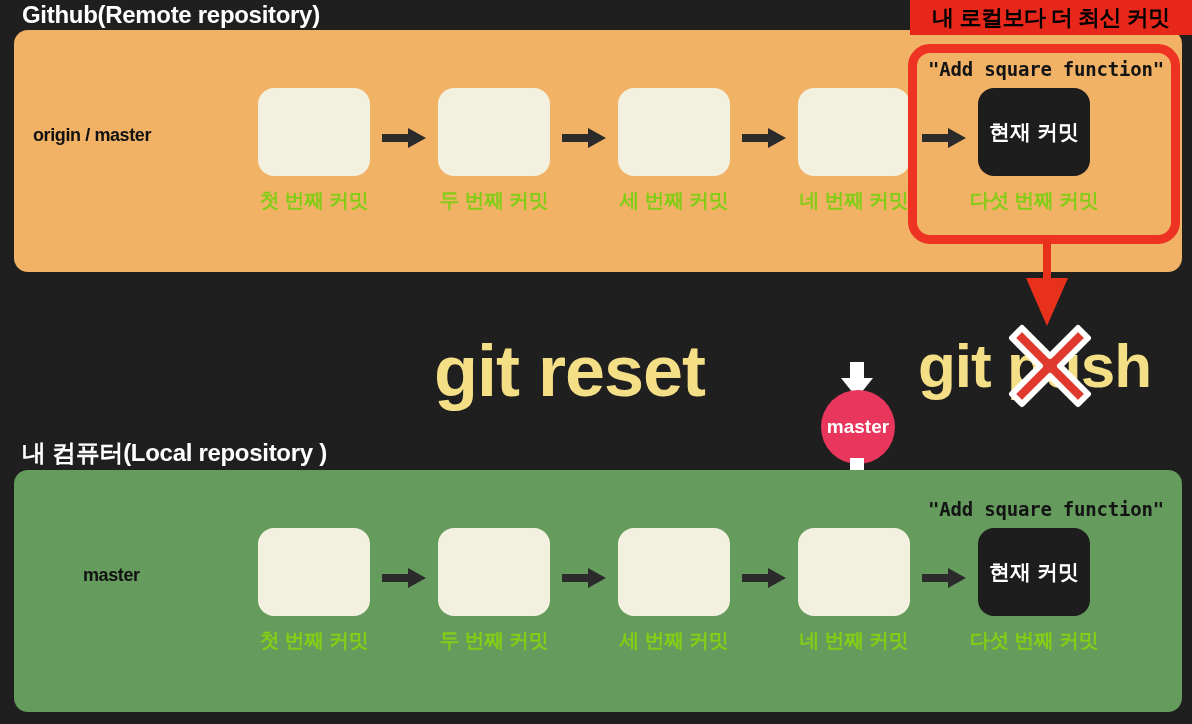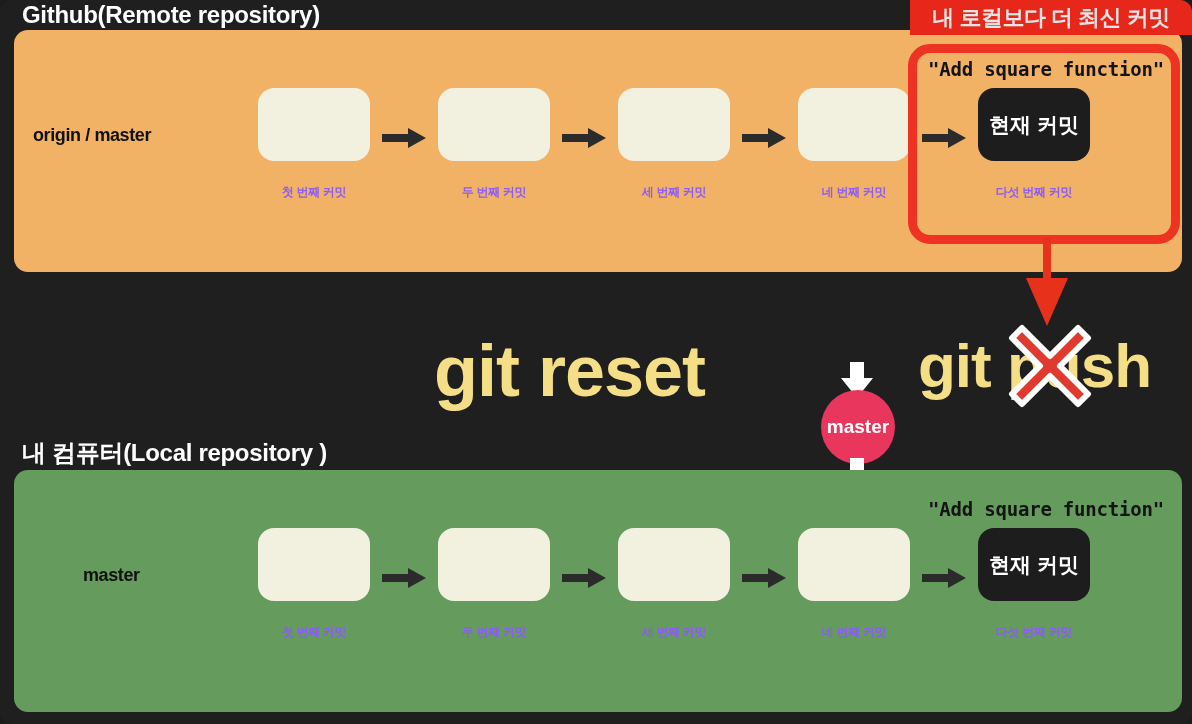--- a/index.html
+++ b/index.html
@@ -7,21 +7,20 @@
     padding: 0;
     background: #1c1c1c;
   }
   #page {
     position: relative;
     width: 1192px;
     height: 724px;
     background: #1f1f1f;
     overflow: hidden;
     font-family: "Liberation Sans", "DejaVu Sans", sans-serif;
-    border-radius: 12px;
   }
 
   
   .section-title {
     position: absolute;
     color: #ffffff;
     font-weight: bold;
     font-size: 24px;
     letter-spacing: -0.3px;
     white-space: nowrap;
@@ -30,21 +29,21 @@
   #local-title  { left: 22px; top: 437px; }
 
   
   #alert-banner {
     position: absolute;
     left: 910px;
     top: 0px;
     width: 282px;
     height: 35px;
     background: #e8271b;
-    color: #e5e5e5;
+    color: #000000;
     font-weight: bold;
     font-size: 22px;
     display: flex;
     align-items: center;
     justify-content: center;
     letter-spacing: -0.5px;
     white-space: nowrap;
     z-index: 7;
   }
 
@@ -91,39 +90,39 @@
 
   .commit-cell {
     position: relative;
     width: 112px;
     display: flex;
     flex-direction: column;
     align-items: center;
   }
   .commit-box {
     width: 112px;
-    height: 73px;
+    height: 88px;
     background: #f2f0de;
     border-radius: 16px;
   }
   .commit-box.current {
     background: #1d1d1d;
     display: flex;
     align-items: center;
     justify-content: center;
     color: #ffffff;
     font-weight: bold;
     font-size: 21px;
     white-space: nowrap;
   }
   .commit-caption {
-    margin-top: 23px;
-    font-size: 12px;
-    font-weight: bold;
-    color: #8b5cf6;
+    margin-top: 11px;
+    font-size: 20px;
+    font-weight: bold;
+    color: #84cc16;
     white-space: nowrap;
     letter-spacing: -0.3px;
   }
   .chain-arrow {
     width: 68px;
     height: 100px;
     display: flex;
     align-items: center;
     justify-content: center;
     flex: 0 0 auto;

